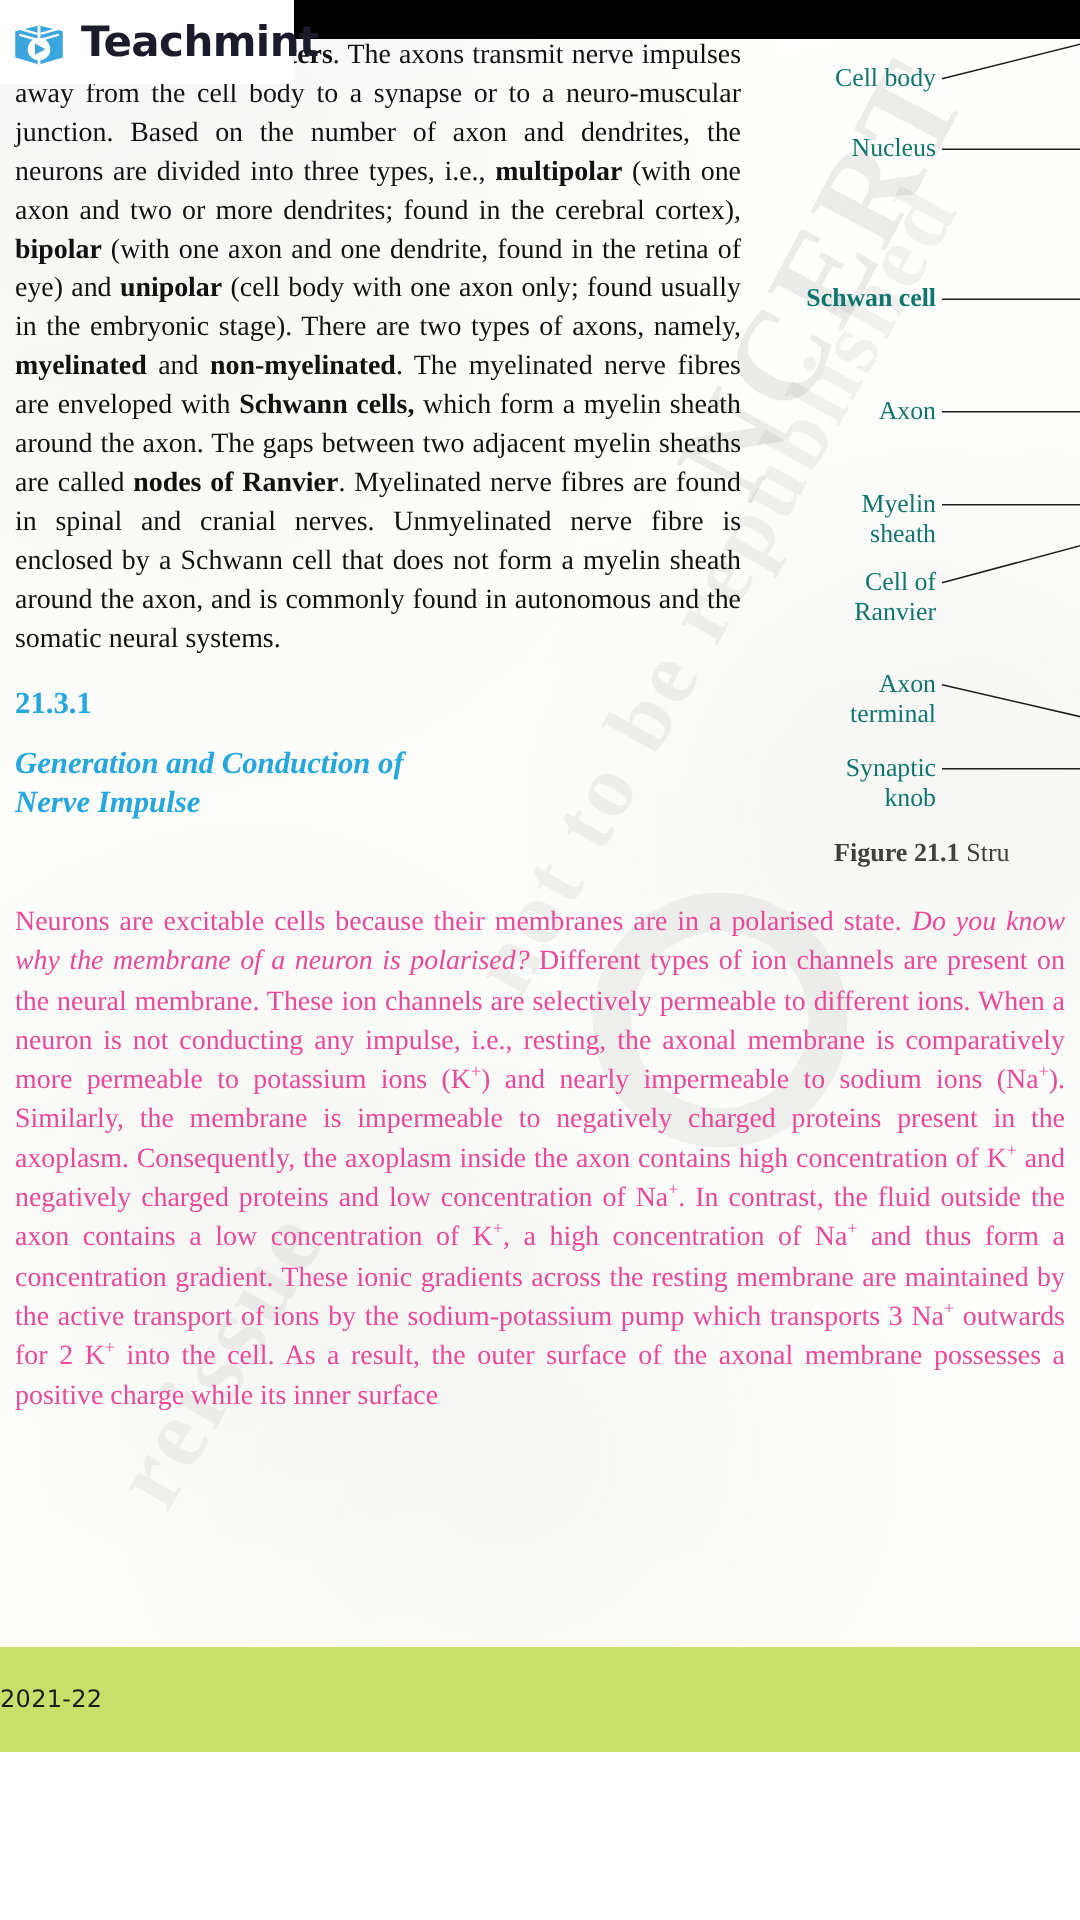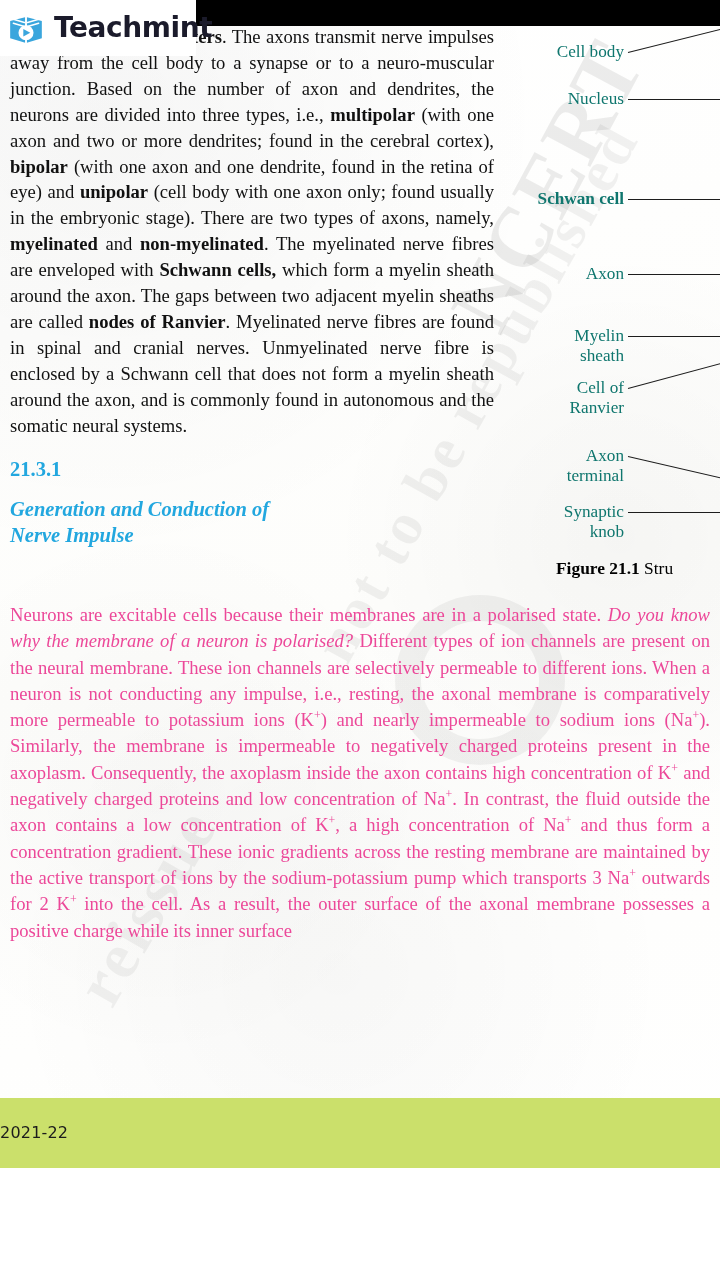--- a/index.html
+++ b/index.html
@@ -179,21 +179,21 @@
   .leader {
     position: absolute;
     height: 0;
     border-top: 1.4px solid #1d1d1d;
     transform-origin: left center;
   }
   #fig-caption {
     position: absolute;
     top: 534px; left: 56px;
     font-size: 17.4px;
-    color: #000000;
+    color: #404040;
     white-space: nowrap;
   }
   #fig-caption b { font-weight: bold; }
 
   
   #footer-band {
     position: absolute;
     top: 1098px; left: 0;
     width: 720px;
     height: 70px;

